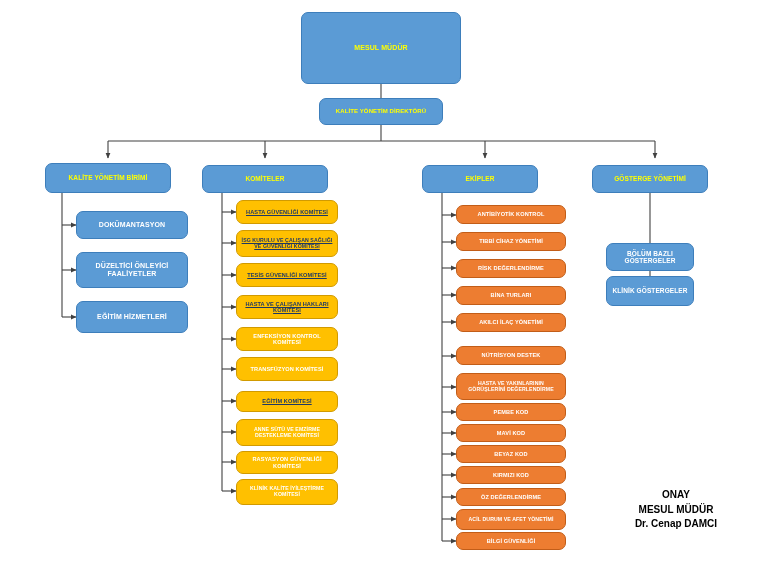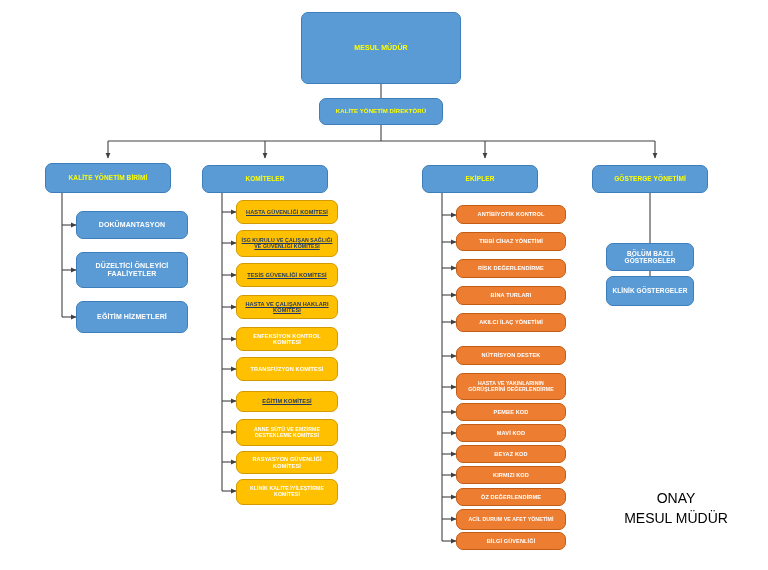--- a/index.html
+++ b/index.html
@@ -77,22 +77,22 @@
   .fs6{font-size:6px;}
   .fs65{font-size:6.5px;}
   .fs7{font-size:7px;}
 
   
   #signature{
     position:absolute;
     left:600px;top:488px;
     width:152px;
     text-align:center;
-    font-size:14px;
-    font-weight:normal;
+    font-size:10px;
+    font-weight:bold;
     color:#000000;
     line-height:1.45;
   }
   #signature div{white-space:nowrap;}
 </style>
 </head>
 <body>
 
 <div id="chart">
 
@@ -264,15 +264,16 @@
   <div class="node blue fs65" style="left:606px;top:243px;width:88px;height:28px;">
     <span class="lbl">BÖLÜM BAZLI GÖSTERGELER</span>
   </div>
   <div class="node blue fs65" style="left:606px;top:276px;width:88px;height:30px;">
     <span class="lbl">KLİNİK GÖSTERGELER</span>
   </div>
 
   <div id="signature">
     <div>ONAY</div>
     <div>MESUL MÜDÜR</div>
+    <div>Dr. Cenap DAMCI</div>
   </div>
 
 </div>
 
 </body></html>

